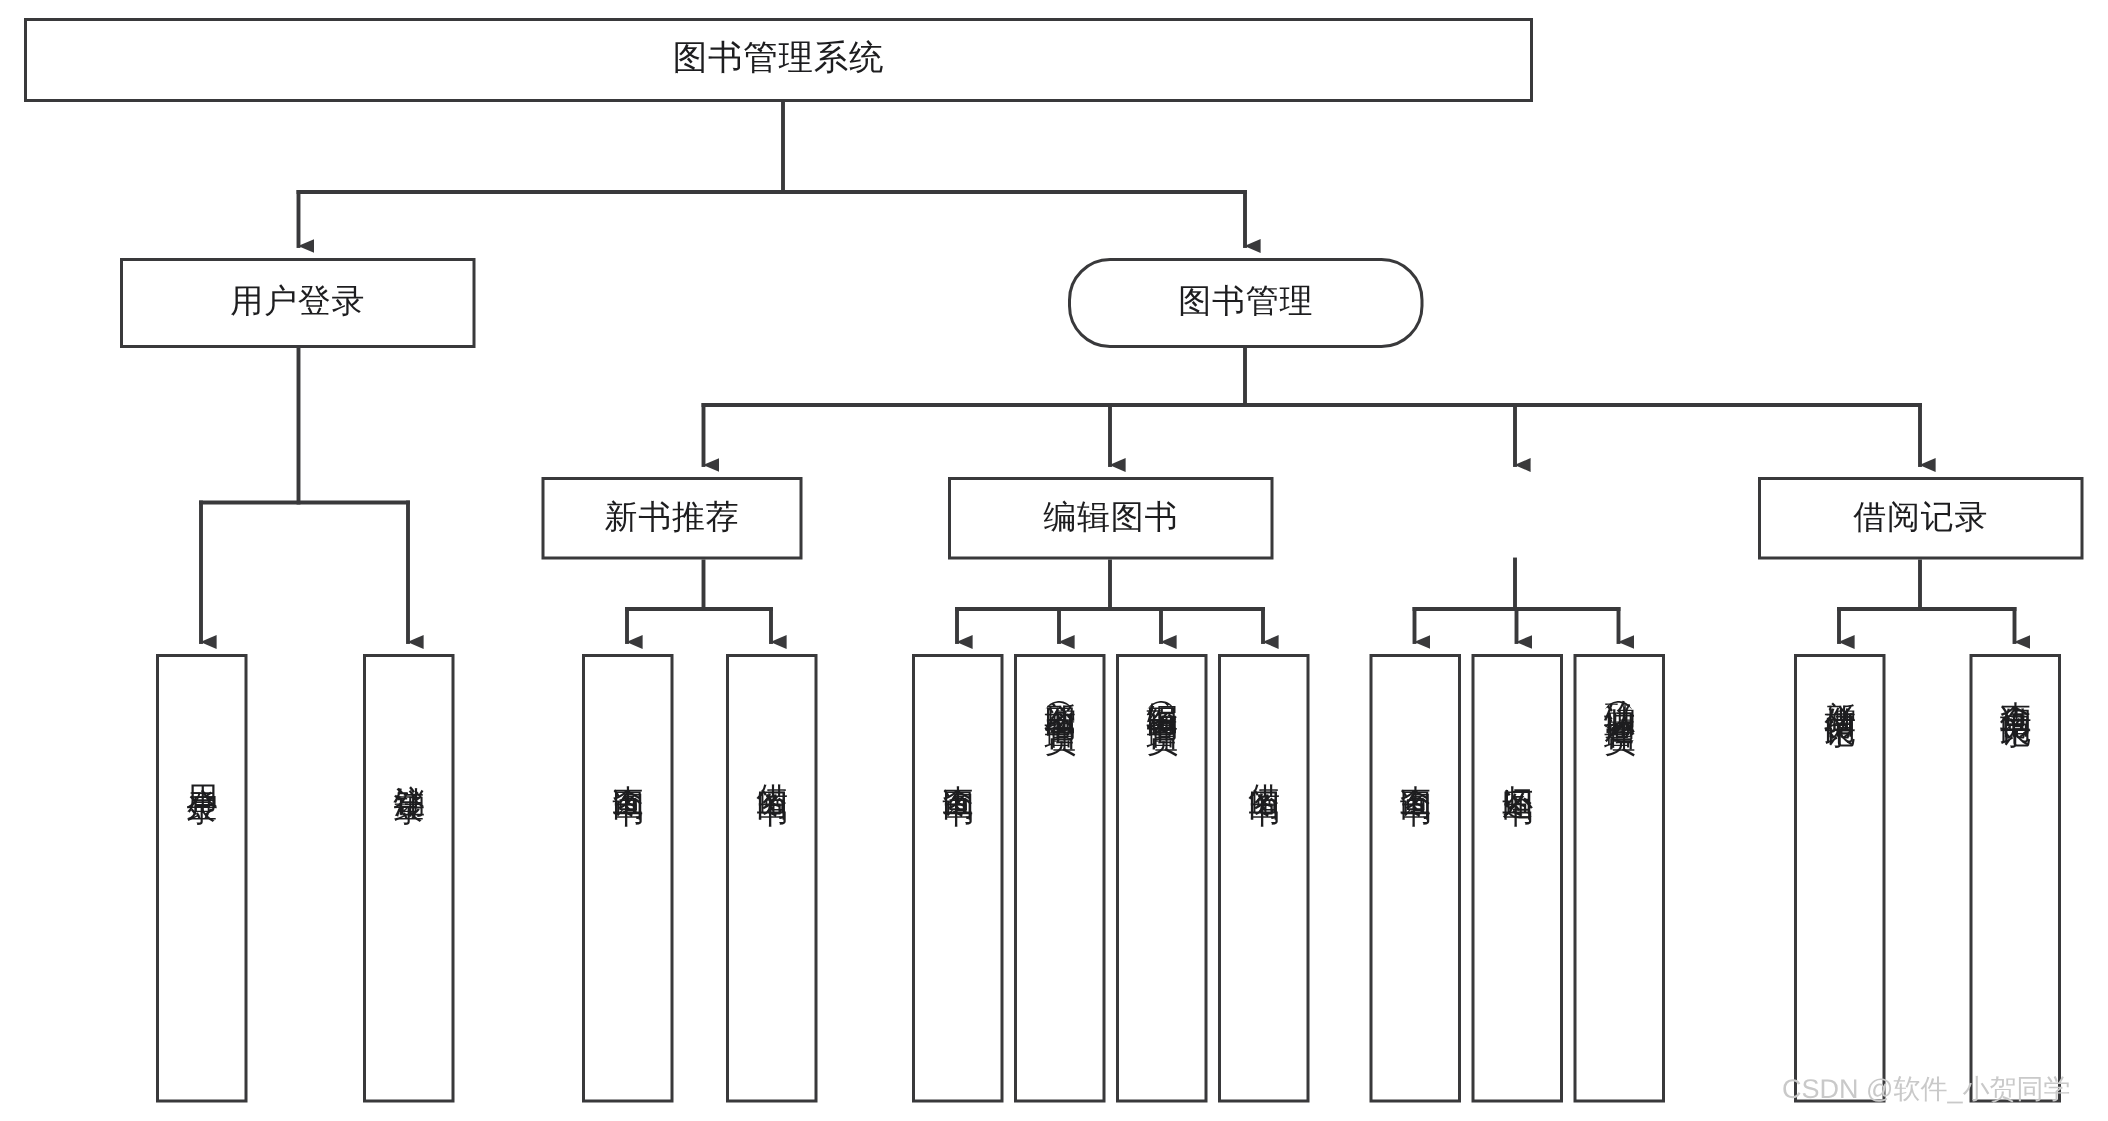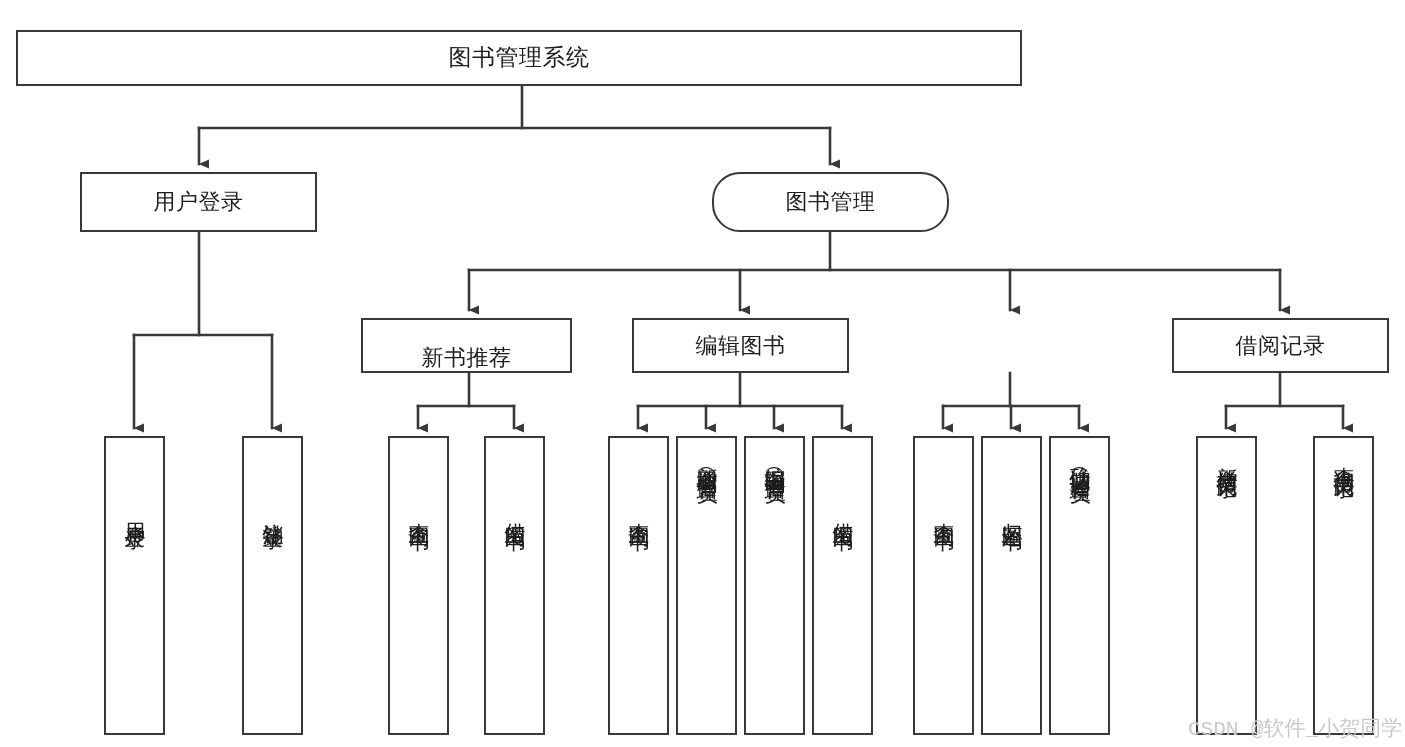--- a/index.html
+++ b/index.html
@@ -61,25 +61,25 @@
   .node.vertical.mid .label {
     margin-top: 60px;
   }
   .node.vertical.tall .label {
     margin-top: 4px;
   }
   .watermark {
     position: absolute;
     left: 1188px;
     top: 714px;
-    font-size: 21px;
+    font-size: 18px;
     color: #c9c9c9;
     white-space: nowrap;
     z-index: 5;
-    font-family: Liberation Mono, monospace;
+    font-family: Liberation Sans, sans-serif;
   }
 </style>
 </head>
 <body>
 
 <div id="canvas">
 
   <svg id="edges" viewBox="0 0 1405 747">
     <defs>
       <marker id="arw" markerWidth="10" markerHeight="11" refX="4.6" refY="10.4" orient="auto" markerUnits="userSpaceOnUse">
@@ -123,32 +123,32 @@
       <path d="M1011,406 L1011,428" marker-end="url(#arw)"></path>
       <path d="M1079,406 L1079,428" marker-end="url(#arw)"></path>
 
       <path d="M1280,373 L1280,406"></path>
       <path d="M1226,406 L1343,406"></path>
       <path d="M1226,406 L1226,428" marker-end="url(#arw)"></path>
       <path d="M1343,406 L1343,428" marker-end="url(#arw)"></path>
     </g>
   </svg>
 
-  <div class="node horizontal root" style="left:16px; top:12px; width:1006px; height:56px;margin-top:18px;">
+  <div class="node horizontal root" style="left:16px; top:12px; width:1006px; height:56px;">
     <span class="label">图书管理系统</span>
   </div>
 
   <div class="node horizontal" style="left:80px; top:172px; width:237px; height:60px;">
     <span class="label">用户登录</span>
   </div>
   <div class="node horizontal" style="left:712px; top:172px; width:237px; height:60px;border-radius:28px;">
     <span class="label">图书管理</span>
   </div>
 
-  <div class="node horizontal" style="left:361px; top:318px; width:211px; height:55px;align-items:flex-end;">
+  <div class="node horizontal" style="left:361px; top:318px; width:174px; height:55px;">
     <span class="label">新书推荐</span>
   </div>
   <div class="node horizontal" style="left:632px; top:318px; width:217px; height:55px;">
     <span class="label">编辑图书</span>
   </div>
   <div class="node horizontal" style="left:1172px; top:318px; width:217px; height:55px;">
     <span class="label">借阅记录</span>
   </div>
 
   <div class="node vertical mid" style="left:104px; top:436px; width:61px; height:299px;">

